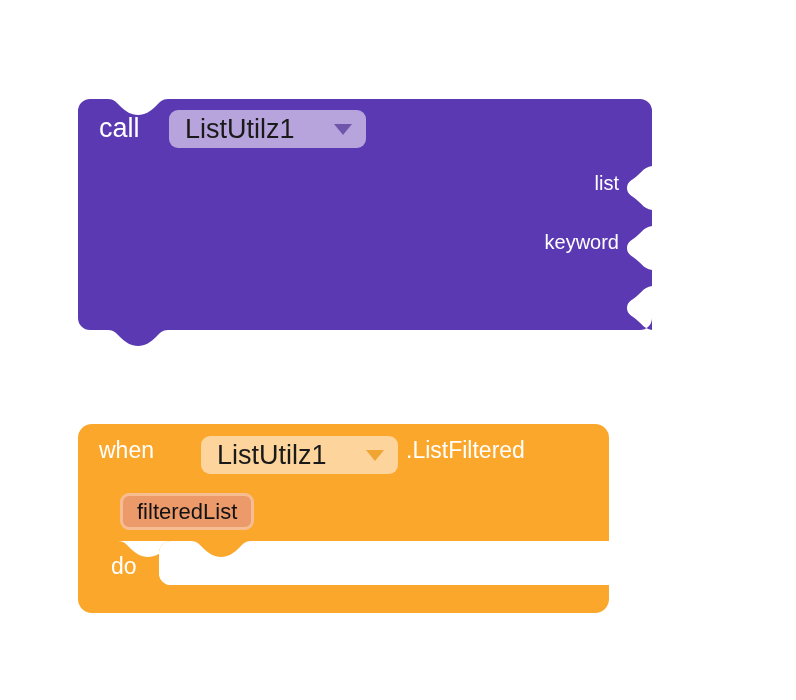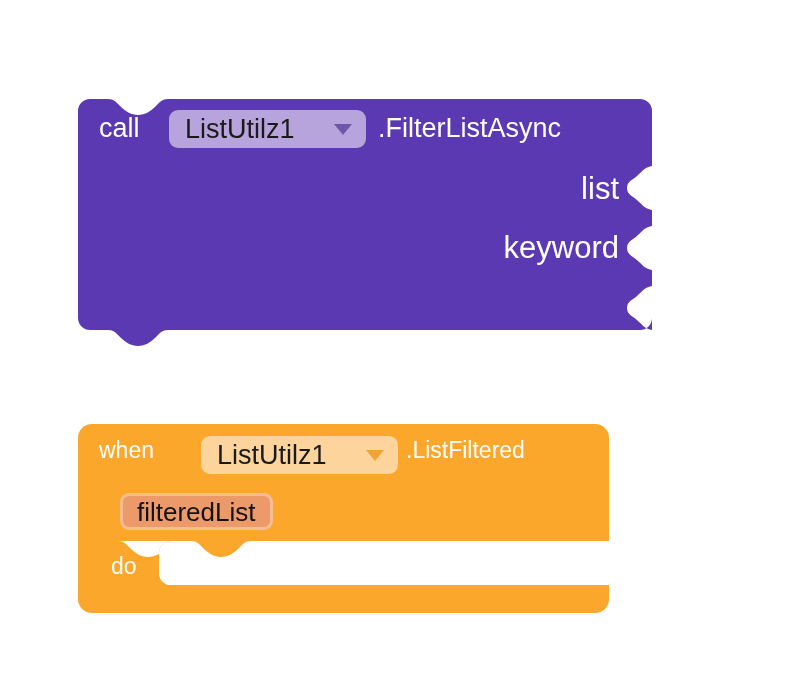--- a/index.html
+++ b/index.html
@@ -68,21 +68,21 @@
     pointer-events: none;
   }
 
   
   .purple-label {
     color: #ffffff;
     font-size: 27px;
   }
   .purple-param {
     color: #ffffff;
-    font-size: 31px;
+    font-size: 20px;
     text-align: right;
   }
 
   
   .orange-label {
     color: #ffffff;
     font-size: 23px;
   }
 
   
@@ -137,21 +137,21 @@
     height: 37px;
     display: flex;
     align-items: center;
     padding: 0 14px;
     box-sizing: border-box;
     background: #ed9a6b;
     border: 3px solid #f6bd93;
     border-radius: 9px;
   }
   #event-param-chip .chip-text {
-    font-size: 26px;
+    font-size: 22px;
     color: #121212;
   }
 </style>
 </head>
 <body>
 
 <div id="workspace-canvas" style="background-color: rgb(255, 255, 255);">
 
   <div id="grid-mask"></div>
 
@@ -194,21 +194,20 @@
                Z"></path>
     </svg>
 
     <span class="block-text purple-label" style="left: 73px; top: 115px; color: rgb(255, 255, 255);">call</span>
 
     <div class="chip" id="component-dropdown-call" style="background: rgb(184, 164, 221);">
       <span class="chip-text">ListUtilz1</span>
       <span class="chip-arrow"></span>
     </div>
 
-    <span class="block-text purple-label" style="left: 352px; top: 115px; color: rgb(255, 255, 255);">.FilterListAsync</span>
 
     <span class="block-text purple-param" style="right: 203px; top: 173px; color: rgb(255, 255, 255);">list</span>
     <span style="position:absolute; left:604px; top:163px; width:28px; height:54px;"></span>
 
     <span class="block-text purple-param" style="right: 203px; top: 232px; color: rgb(255, 255, 255);">keyword</span>
     <span style="position:absolute; left:604px; top:223px; width:28px; height:54px;"></span>
 
     <span style="position:absolute; left:604px; top:283px; width:28px; height:54px;"></span>
 
     <svg class="block-svg" style="left:52px; top:424px;" width="540" height="196" viewBox="0 0 540 196">

